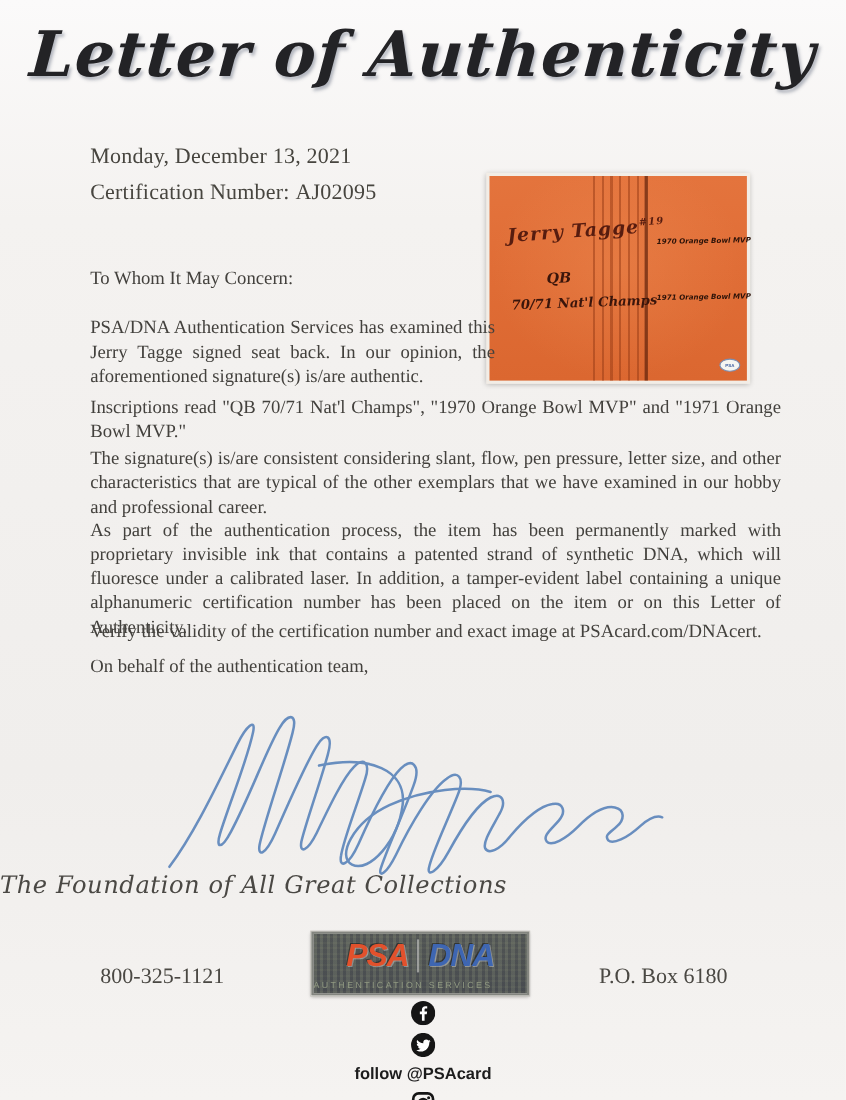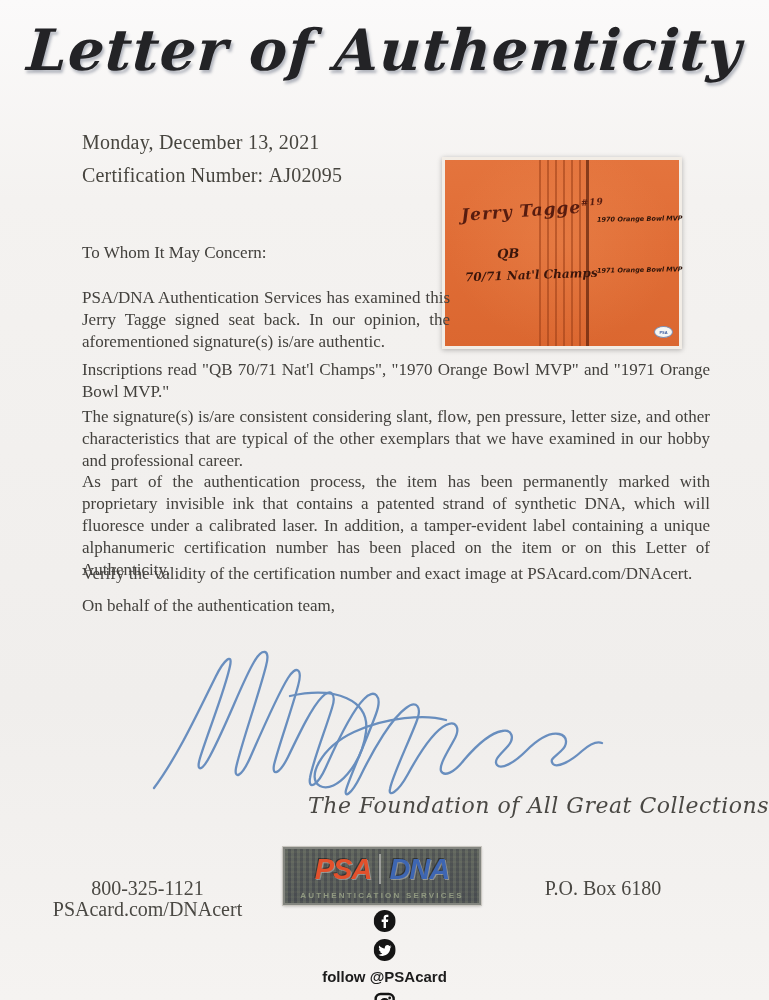--- a/index.html
+++ b/index.html
@@ -67,21 +67,21 @@
   .psa-sticker{
     position:absolute;left:209px;top:166px;width:17px;height:10px;border-radius:50%;
     background:#f6f6f2;border:1px solid #7b8fb4;
     font-family:"Liberation Sans",sans-serif;font-size:4px;font-weight:700;color:#3c5da0;
     display:flex;align-items:center;justify-content:center;font-style:normal;
   }
   
   .auth-sig{left:140px;top:636px;width:470px;height:162px;}
   
   .tagline{
-    top:793px;left:0;width:769px;text-align:right;
+    top:793px;left:0;width:769px;text-align:left;
     font-style:italic;font-size:22px;color:#4a4844;letter-spacing:.5px;
     font-family:"DejaVu Serif",serif;
   }
   
   .hologram{
     left:283px;top:847px;width:198px;height:58px;box-sizing:border-box;
     border:2px solid #83857f;
     background:
       repeating-linear-gradient(90deg,rgba(130,140,115,.22) 0 3px,rgba(55,60,66,.22) 3px 6px),
       repeating-linear-gradient(0deg,rgba(110,115,100,.18) 0 2px,rgba(70,75,82,.18) 2px 5px),
@@ -91,22 +91,22 @@
   .holo-top{
     position:absolute;left:0;right:0;top:1px;height:38px;
     display:flex;align-items:center;justify-content:center;gap:8px;
     font-family:"Liberation Sans",sans-serif;font-weight:700;font-style:italic;
     font-size:29px;letter-spacing:-1px;
   }
   .holo-psa{color:#e2512c;text-shadow:1px 1px 0 rgba(255,255,255,.35),-1px -1px 0 rgba(0,0,0,.4);}
   .holo-dna{color:#3e66b2;text-shadow:1px 1px 0 rgba(255,255,255,.35),-1px -1px 0 rgba(0,0,0,.4);}
   .holo-divider{width:2px;height:30px;background:rgba(220,220,215,.55);}
   .holo-sub{
-    position:absolute;left:0;right:0;bottom:3px;text-align:center;
-    font-family:"Liberation Sans",sans-serif;font-size:8px;font-weight:700;
+    position:absolute;left:0;right:0;bottom:3px;text-align:left;
+    font-family:"Liberation Sans",sans-serif;font-size:8px;font-weight:400;
     letter-spacing:2.2px;color:#97a086;opacity:.9;filter:blur(.4px);
   }
   
   .social-row{
     top:910px;left:50%;transform:translateX(-50%);
     display:flex;align-items:center;gap:7px;flex-direction:column;
   }
   .social-icon{width:22px;height:22px;display:block;}
   .follow-text{
     font-family:"Liberation Sans",sans-serif;font-weight:700;font-size:15px;color:#1c1c1c;
@@ -184,19 +184,18 @@
       </svg>
     <svg class="social-icon" viewBox="0 0 22 22">
         <circle cx="11" cy="11" r="11" fill="#151515"></circle>
         <rect x="5" y="7.2" width="12" height="7.6" rx="2" fill="#fff"></rect>
         <path d="M9.8 9.2l3.4 1.8-3.4 1.8z" fill="#151515"></path>
       </svg>
   </div>
 
   <div class="abs footer-col footer-left">
     <div>800-325-1121</div>
-    <div>PSAcard.com/DNAcert</div>
   </div>
   <div class="abs footer-col footer-right">
     <div>P.O. Box 6180</div>
   </div>
 
 </div>
 
 </body></html>

